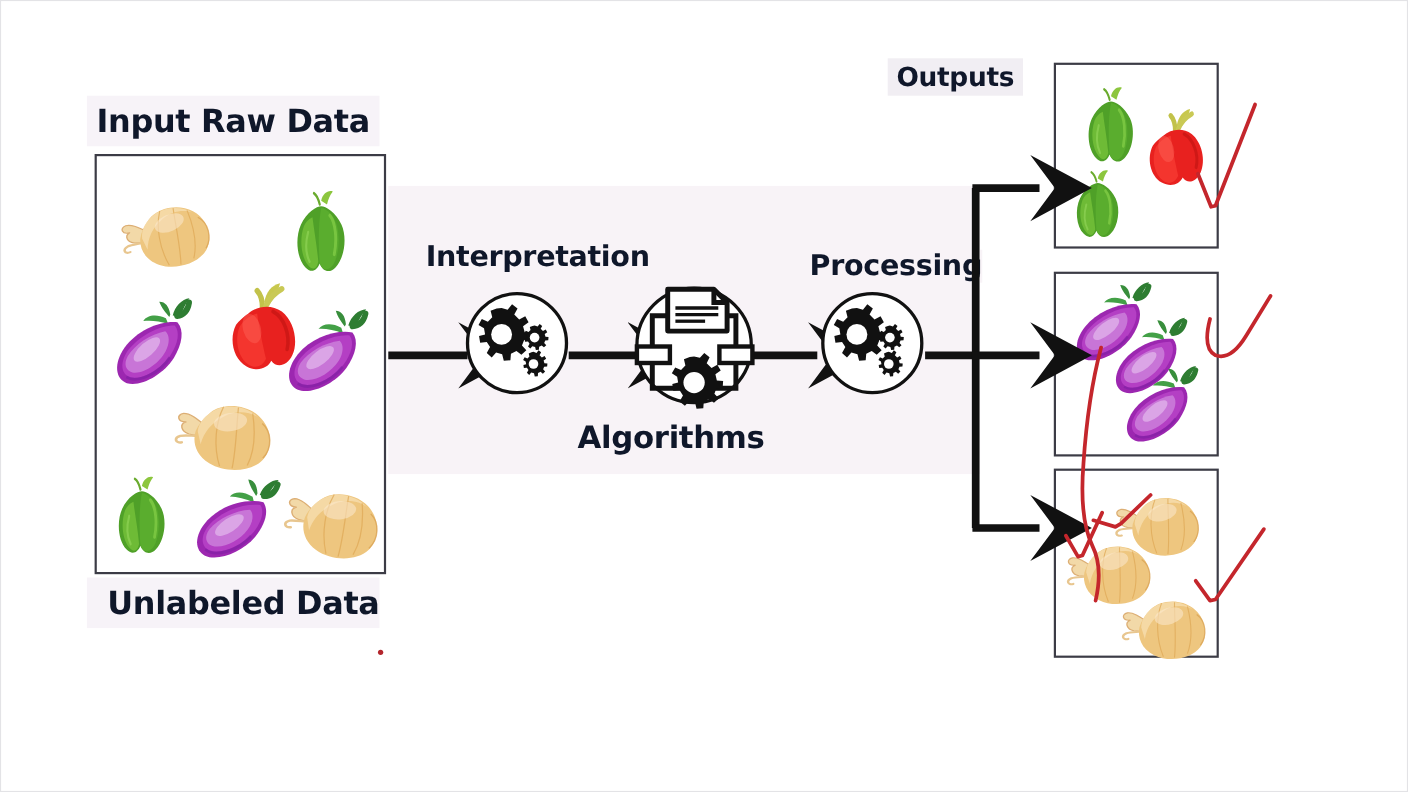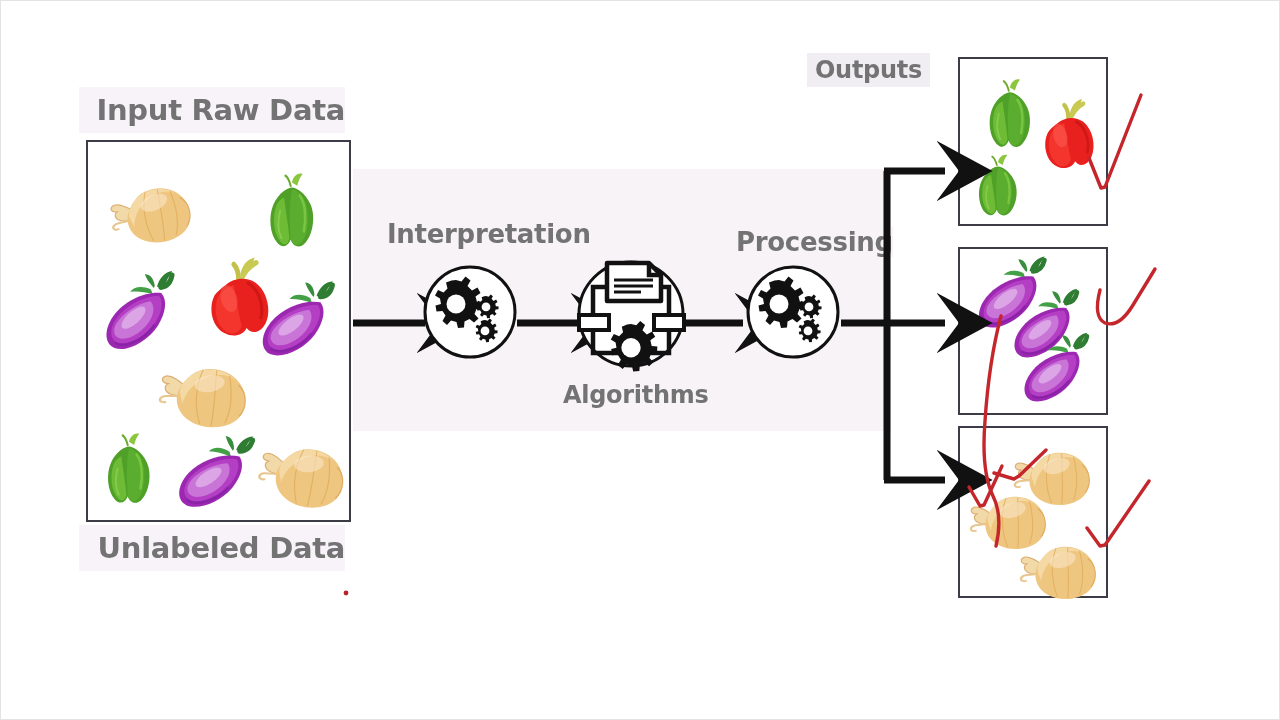--- a/index.html
+++ b/index.html
@@ -25,49 +25,49 @@
     top: 168px;
     width: 538px;
     height: 262px;
     background: #f8f3f7;
   }
 
   
   .label {
     position: absolute;
     font-weight: bold;
-    color: #737373;
+    color: #0f172a;
     white-space: nowrap;
     letter-spacing: -0.3px;
   }
 
   #lbl-input-raw {
     left: 78px; top: 86px;
     width: 266px;
-    text-align: right;
+    text-align: center;
     font-size: 29px;
     background: #f7f3f8;
     padding: 6px 0 6px 0;
   }
   #lbl-unlabeled {
     left: 78px; top: 524px;
     width: 266px;
     text-align: right;
     font-size: 29px;
     background: #f7f3f8;
     padding: 6px 0 6px 0;
   }
   #lbl-interpretation {
     left: 386px; top: 218px;
     font-size: 26px;
     background: #f8f3f7;
   }
   #lbl-algorithms {
-    left: 562px; top: 380px;
-    font-size: 24px;
+    left: 524px; top: 380px;
+    font-size: 28px;
     background: #f8f3f7;
   }
   #lbl-processing {
     left: 735px; top: 226px;
     font-size: 26px;
     background: #f8f3f7;
   }
   #lbl-outputs {
     left: 806px; top: 52px;
     font-size: 24px;

